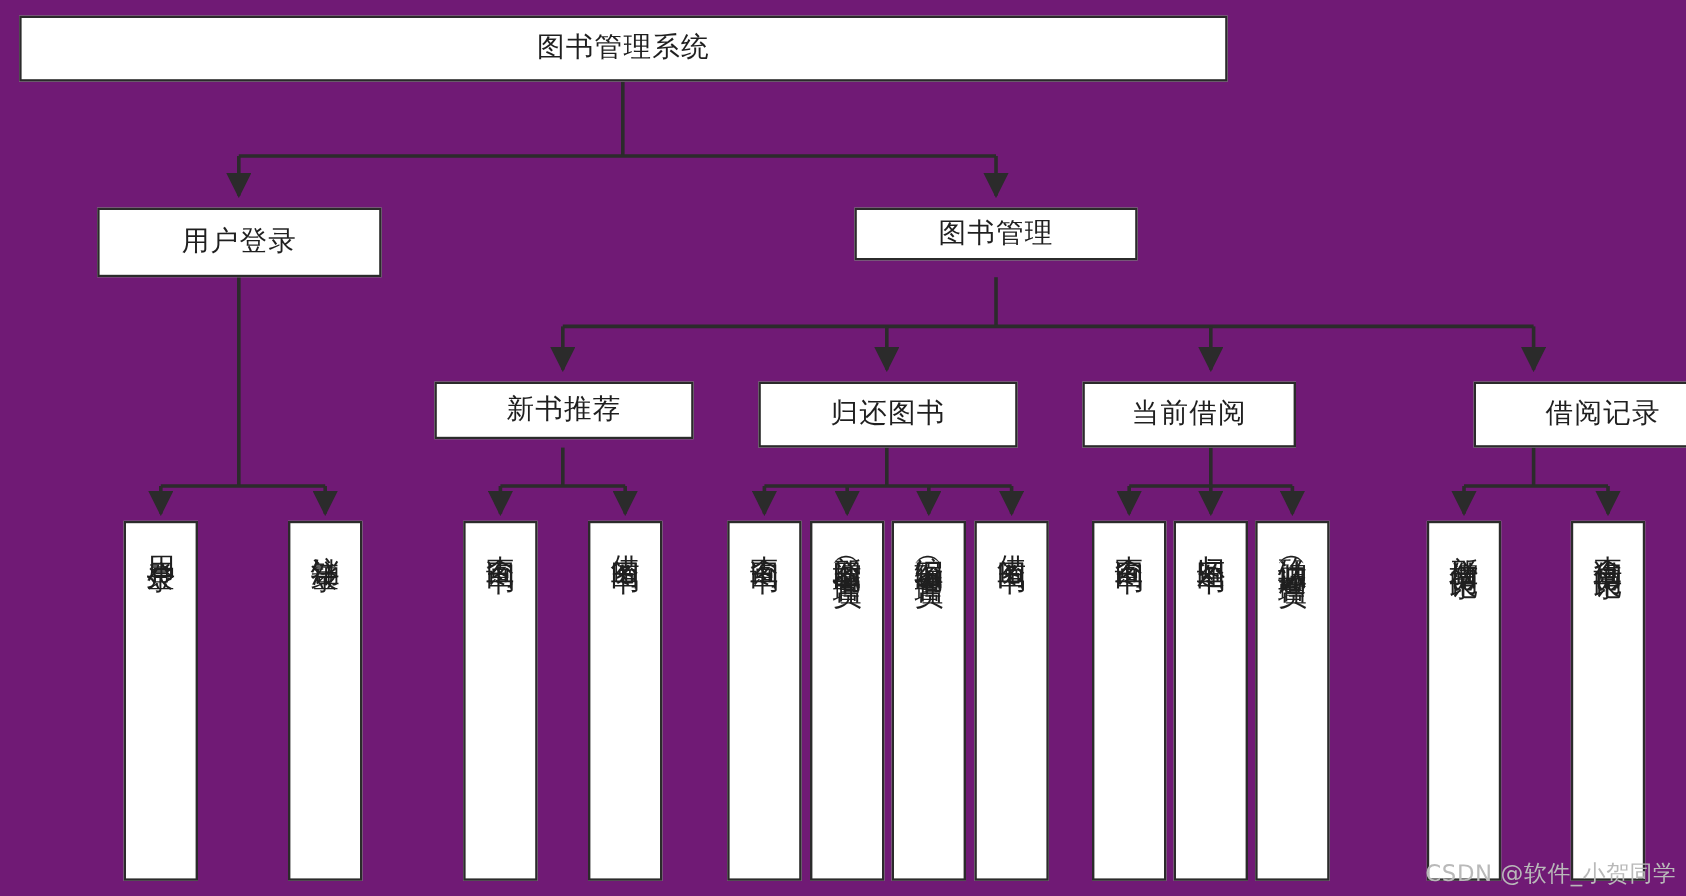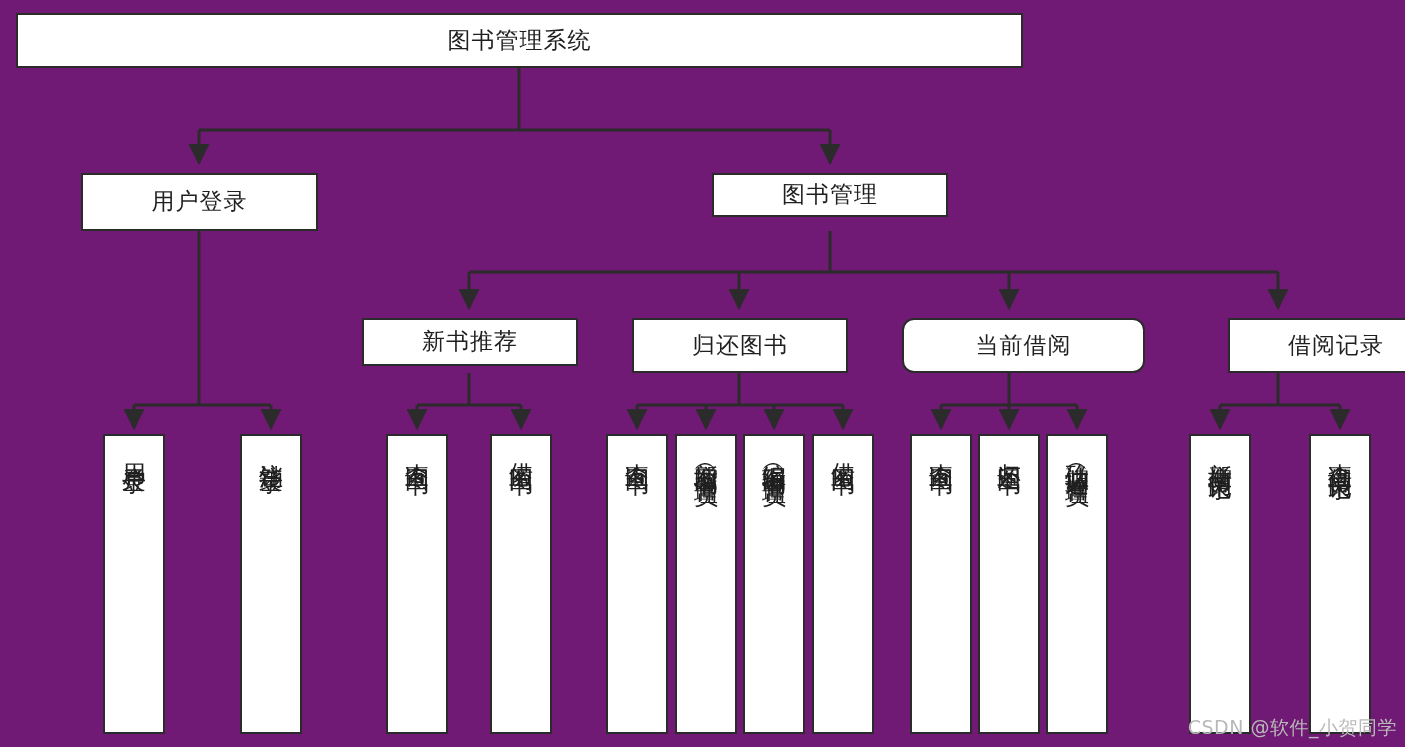--- a/index.html
+++ b/index.html
@@ -138,21 +138,21 @@
   <div class="node h" style="left:712px; top:173px; width:236px; height:44px;font-family:Liberation Serif, serif;">
     <span class="node-label">图书管理</span>
   </div>
 
   <div class="node h" style="left:362px; top:318px; width:216px; height:48px;">
     <span class="node-label">新书推荐</span>
   </div>
   <div class="node h" style="left:632px; top:318px; width:216px; height:55px;">
     <span class="node-label">归还图书</span>
   </div>
-  <div class="node h" style="left:902px; top:318px; width:243px; height:55px;border-radius:12px;">
+  <div class="node h" style="left:902px; top:318px; width:178px; height:55px;">
     <span class="node-label">当前借阅</span>
   </div>
   <div class="node h" style="left:1228px; top:318px; width:216px; height:55px;">
     <span class="node-label">借阅记录</span>
   </div>
 
   <div class="node v" style="left:103px; top:434px; width:62px; height:300px;">
     <span class="node-label">用户登录</span>
   </div>
   <div class="node v" style="left:240px; top:434px; width:62px; height:300px;">

